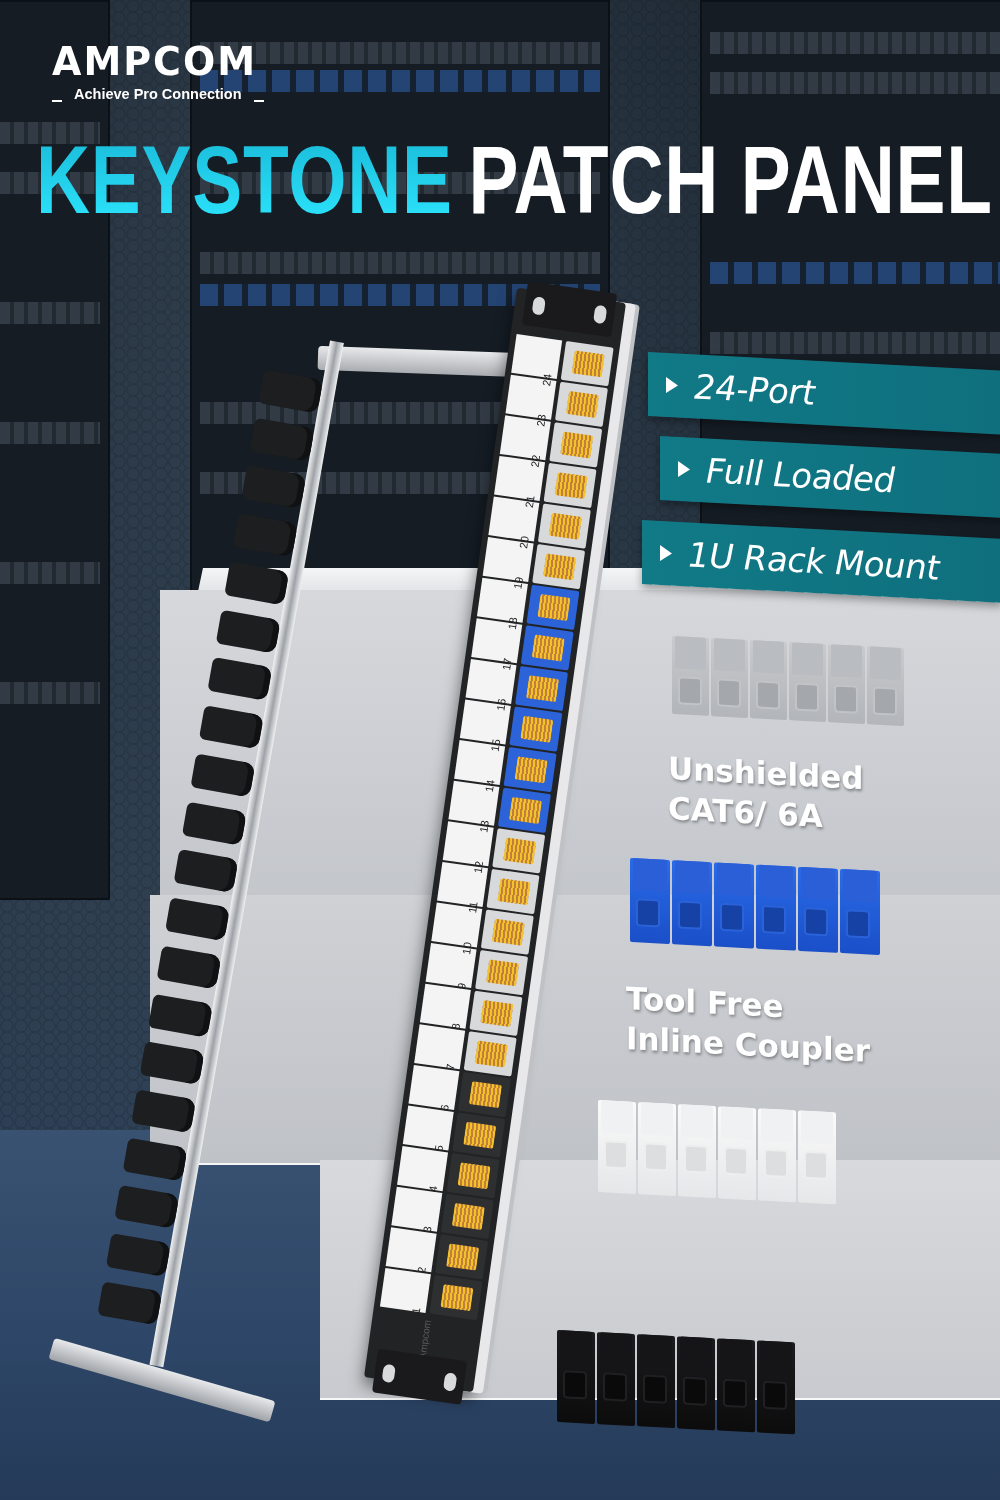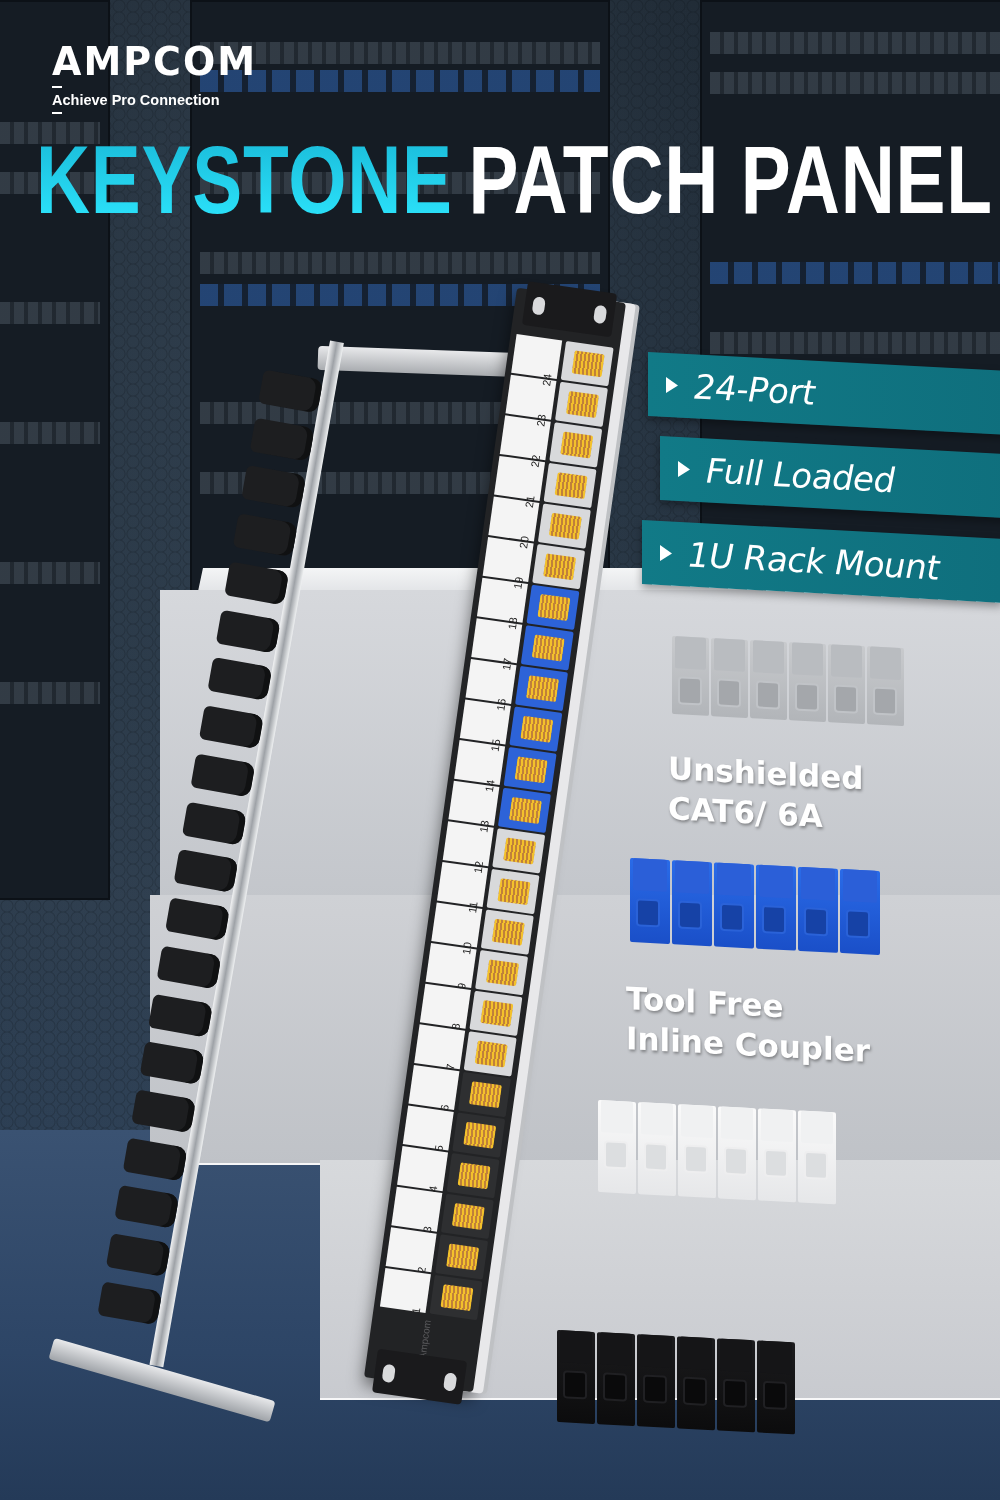--- a/index.html
+++ b/index.html
@@ -43,21 +43,21 @@
 
   
   .brand { position: absolute; left: 52px; top: 42px; }
   .brand-name {
     font-family: "DejaVu Sans", sans-serif; font-weight: 700;
     font-size: 38px; letter-spacing: 2px; color: #ffffff; line-height: 1;
     transform: scaleY(1.05);
   }
   .brand-tag {
     margin-top: 6px; font-family: "Liberation Sans", sans-serif; font-weight: 700;
-    font-size: 14.5px; color: #ffffff; display: flex; align-items: flex-start; gap: 4px; flex-direction: column;
+    font-size: 14.5px; color: #ffffff; display: flex; align-items: flex-end; gap: 12px;
   }
   .brand-tag .dash { width: 10px; height: 2px; background: #fff; display: inline-block; }
 
   .title {
     position: absolute; left: 36px; top: 132px;
     font-family: "Liberation Sans", sans-serif; font-weight: 700;
     font-size: 96px; line-height: 1; letter-spacing: 1px;
     transform: scaleX(0.78); transform-origin: left top;
     white-space: nowrap;
   }

